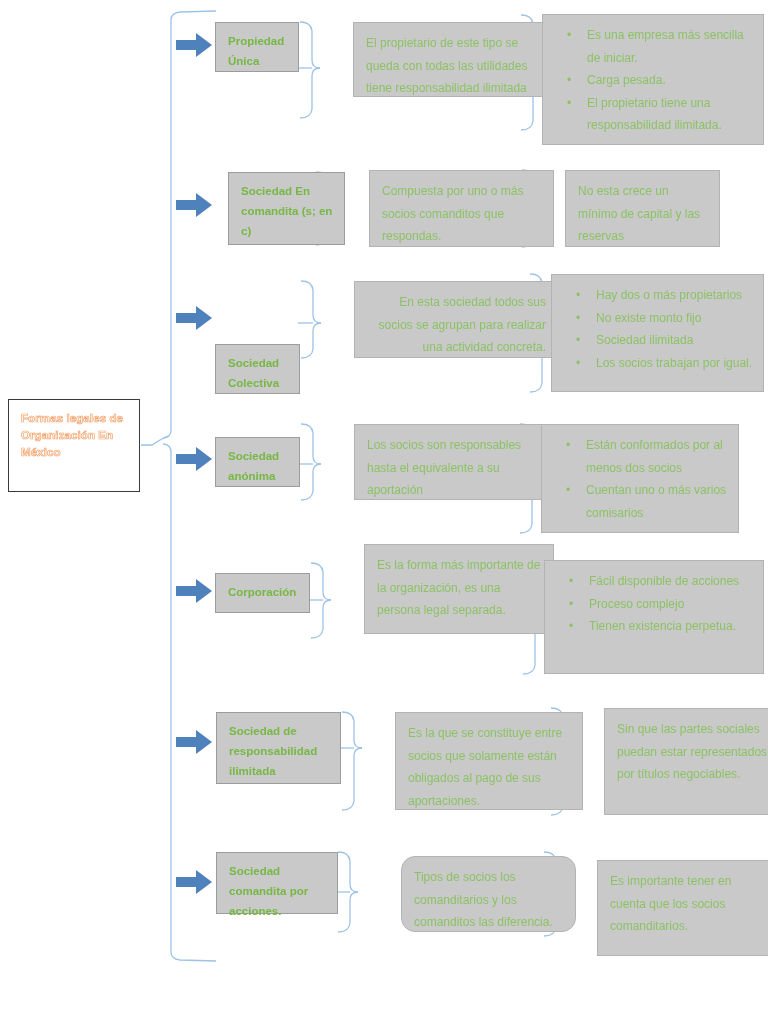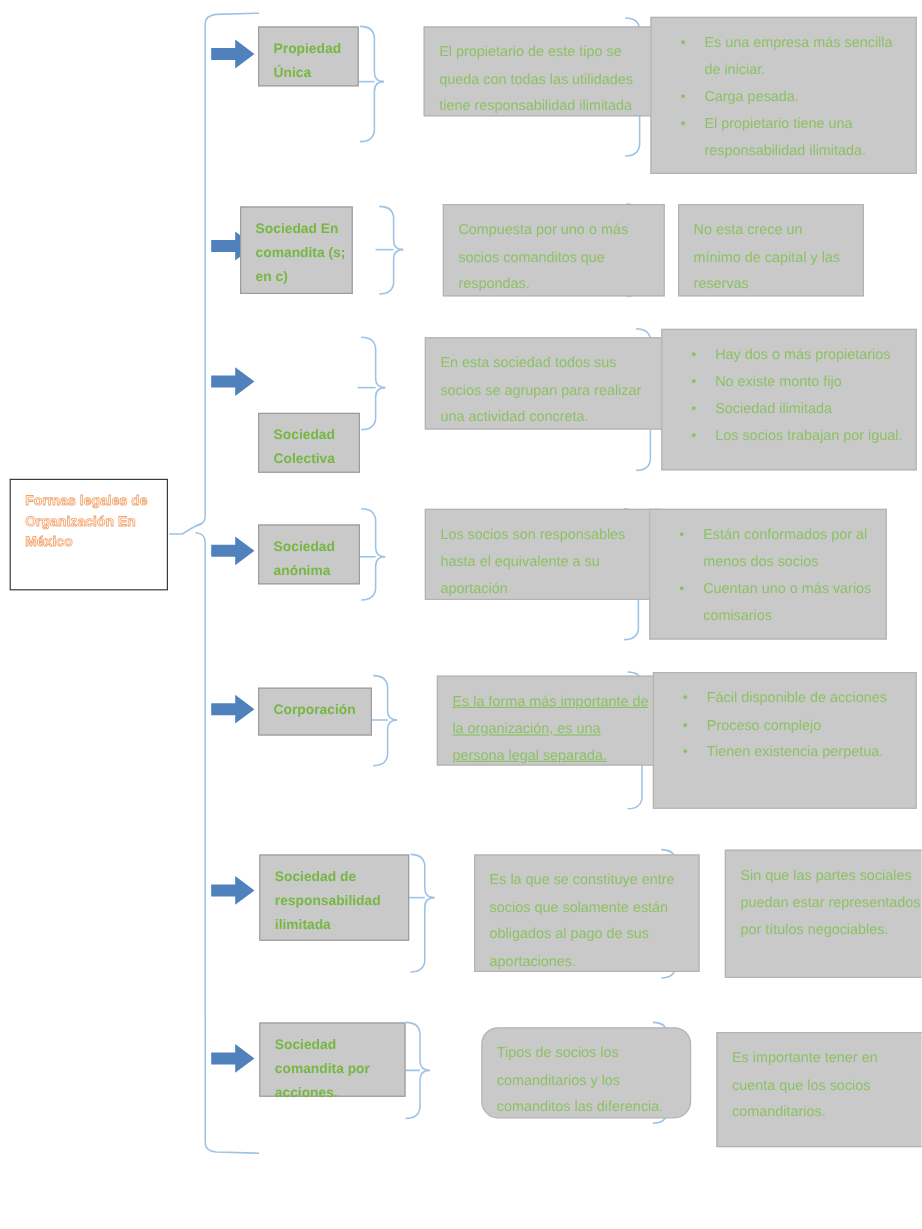--- a/index.html
+++ b/index.html
@@ -156,34 +156,34 @@
     <span>El propietario de este tipo se queda con todas las utilidades tiene responsabilidad ilimitada</span>
   </div>
   <div class="box bulletbox" style="left:542px;top:14px;width:222px;height:131px;">
     <ul>
       <li><span class="bl">•</span><span>Es una empresa más sencilla de iniciar.</span></li>
       <li><span class="bl">•</span><span>Carga pesada.</span></li>
       <li><span class="bl">•</span><span> El propietario tiene una responsabilidad ilimitada.</span></li>
     </ul>
   </div>
 
-  <div class="box titlebox" style="left:200px;top:172px;width:94px;height:73px;">
+  <div class="box titlebox" style="left:228px;top:172px;width:117px;height:73px;">
     <span>Sociedad En comandita (s; en c)</span>
   </div>
   <div class="box descbox" style="left:337px;top:170px;width:185px;height:77px;">
     <span>Compuesta por uno o más socios comanditos que respondas.</span>
   </div>
   <div class="box descbox" style="left:533px;top:170px;width:155px;height:77px;">
     <span>No esta crece un mínimo de capital y las reservas</span>
   </div>
 
   <div class="box titlebox" style="left:215px;top:296px;width:85px;height:50px;margin-top:48px;">
     <span>Sociedad Colectiva</span>
   </div>
-  <div class="box descbox" style="left:322px;top:281px;width:205px;height:77px;">
+  <div class="box descbox" style="left:322px;top:281px;width:205px;height:77px;text-align:right;">
     <span>En esta sociedad todos sus socios se agrupan para realizar una actividad concreta.</span>
   </div>
   <div class="box bulletbox" style="left:551px;top:274px;width:213px;height:118px;">
     <ul>
       <li><span class="bl">•</span><span>Hay dos o más propietarios</span></li>
       <li><span class="bl">•</span><span>No existe monto fijo</span></li>
       <li><span class="bl">•</span><span>Sociedad ilimitada</span></li>
       <li><span class="bl">•</span><span>Los socios trabajan por igual.</span></li>
     </ul>
   </div>
@@ -197,21 +197,21 @@
   <div class="box bulletbox" style="left:541px;top:424px;width:198px;height:109px;">
     <ul>
       <li><span class="bl">•</span><span>Están conformados por al menos dos socios</span></li>
       <li><span class="bl">•</span><span>Cuentan uno o más varios comisarios</span></li>
     </ul>
   </div>
 
   <div class="box titlebox" style="left:215px;top:573px;width:95px;height:40px;">
     <span>Corporación</span>
   </div>
-  <div class="box descbox" style="left:332px;top:563px;width:190px;height:75px;text-decoration:underline;">
+  <div class="box descbox" style="left:332px;top:544px;width:190px;height:90px;">
     <span>Es la forma más importante de la organización, es una persona legal separada.</span>
   </div>
   <div class="box bulletbox" style="left:544px;top:560px;width:220px;height:114px;">
     <ul>
       <li><span class="bl">•</span><span>Fácil disponible de acciones</span></li>
       <li><span class="bl">•</span><span>Proceso complejo</span></li>
       <li><span class="bl">•</span><span>Tienen existencia perpetua.</span></li>
     </ul>
   </div>
 

